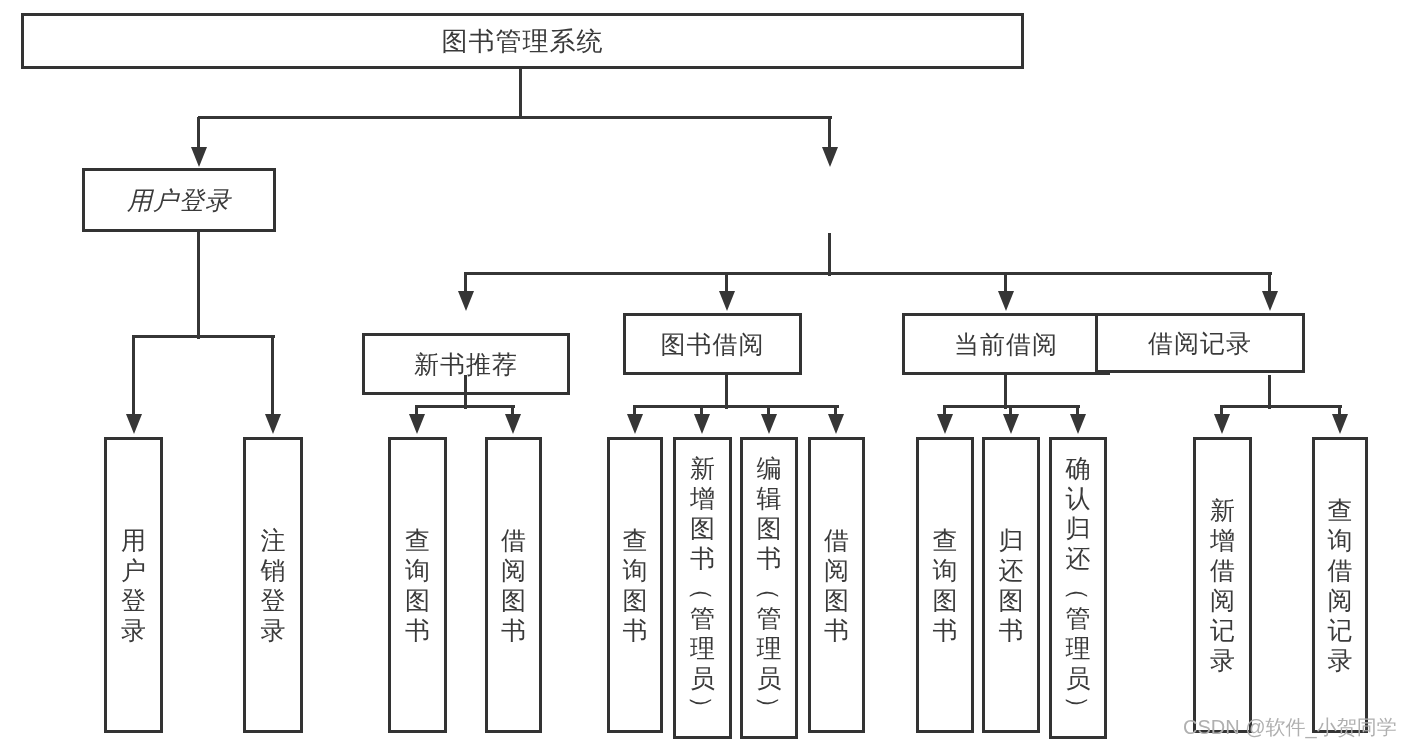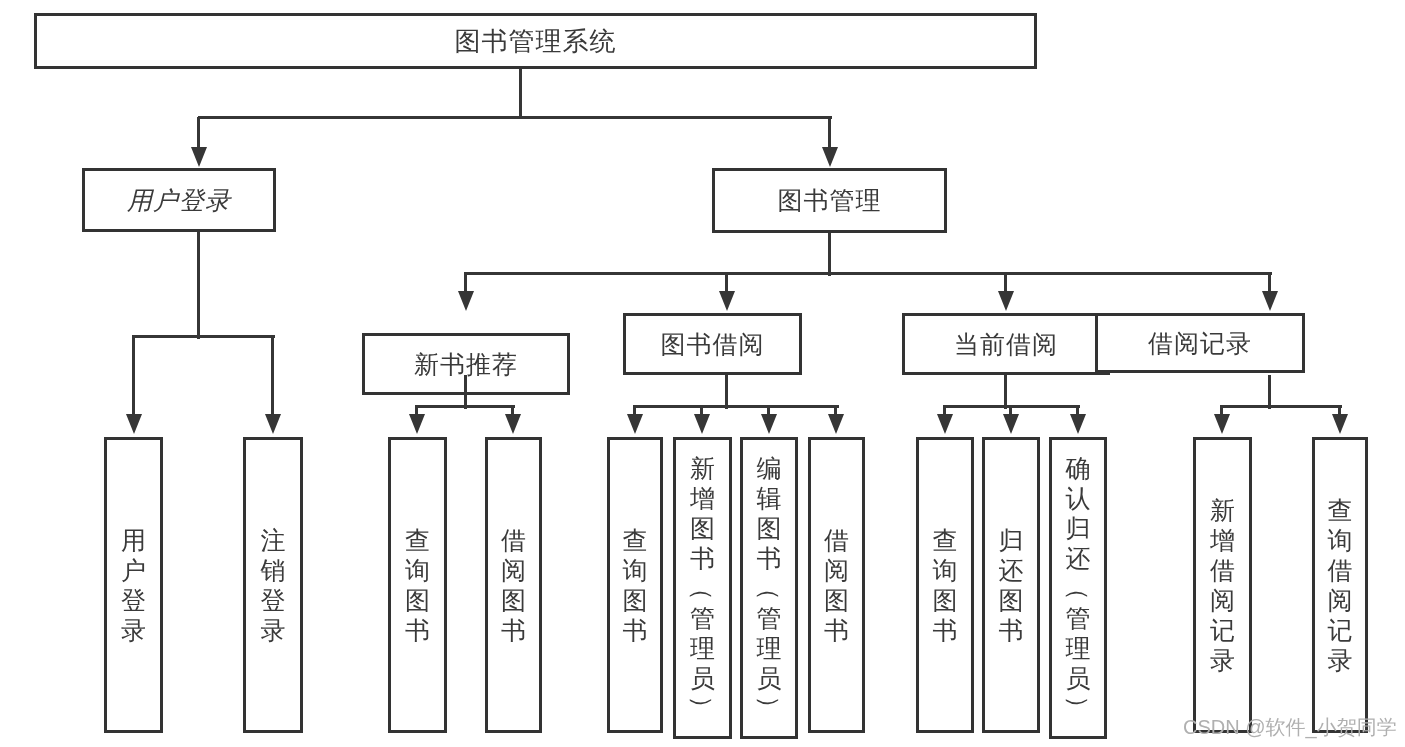--- a/index.html
+++ b/index.html
@@ -22,21 +22,21 @@
     position: absolute;
     border: 3px solid #333333;
     background: #ffffff;
     display: flex;
     align-items: center;
     justify-content: center;
     font-size: 25px;
     color: #3a3a3a;
     letter-spacing: 1px;
   }
-  .hbox.root { font-size: 26px; margin-left: 13px; }
+  .hbox.root { font-size: 26px; }
   .vbox {
     position: absolute;
     border: 3px solid #333333;
     background: #ffffff;
     display: flex;
     flex-direction: column;
     align-items: center;
     justify-content: center;
     color: #3a3a3a;
   }
@@ -70,21 +70,20 @@
   }
 </style>
 </head>
 <body>
 
 <div id="diagram">
 
   <div class="hbox root" style="left:21px; top:13px; width:1003px; height:56px;">图书管理系统</div>
 
   <div class="hbox" style="left:82px; top:168px; width:194px; height:64px;font-style:italic;">用户登录</div>
-  <div class="hbox" style="left:712px; top:168px; width:235px; height:65px;">图书管理</div>
 
   <div class="hbox" style="left:362px; top:313px; width:208px; height:62px;margin-top:20px;">新书推荐</div>
   <div class="hbox" style="left:623px; top:313px; width:179px; height:62px;">图书借阅</div>
   <div class="hbox" style="left:902px; top:313px; width:208px; height:62px;">当前借阅</div>
   <div class="hbox" style="left:1095px; top:313px; width:210px; height:60px;font-family:Liberation Serif, serif;">借阅记录</div>
 
   <div class="vbox" style="left:104px; top:437px; width:59px; height:296px;">
       <span class="vchar">用</span>
       <span class="vchar">户</span>
       <span class="vchar">登</span>

